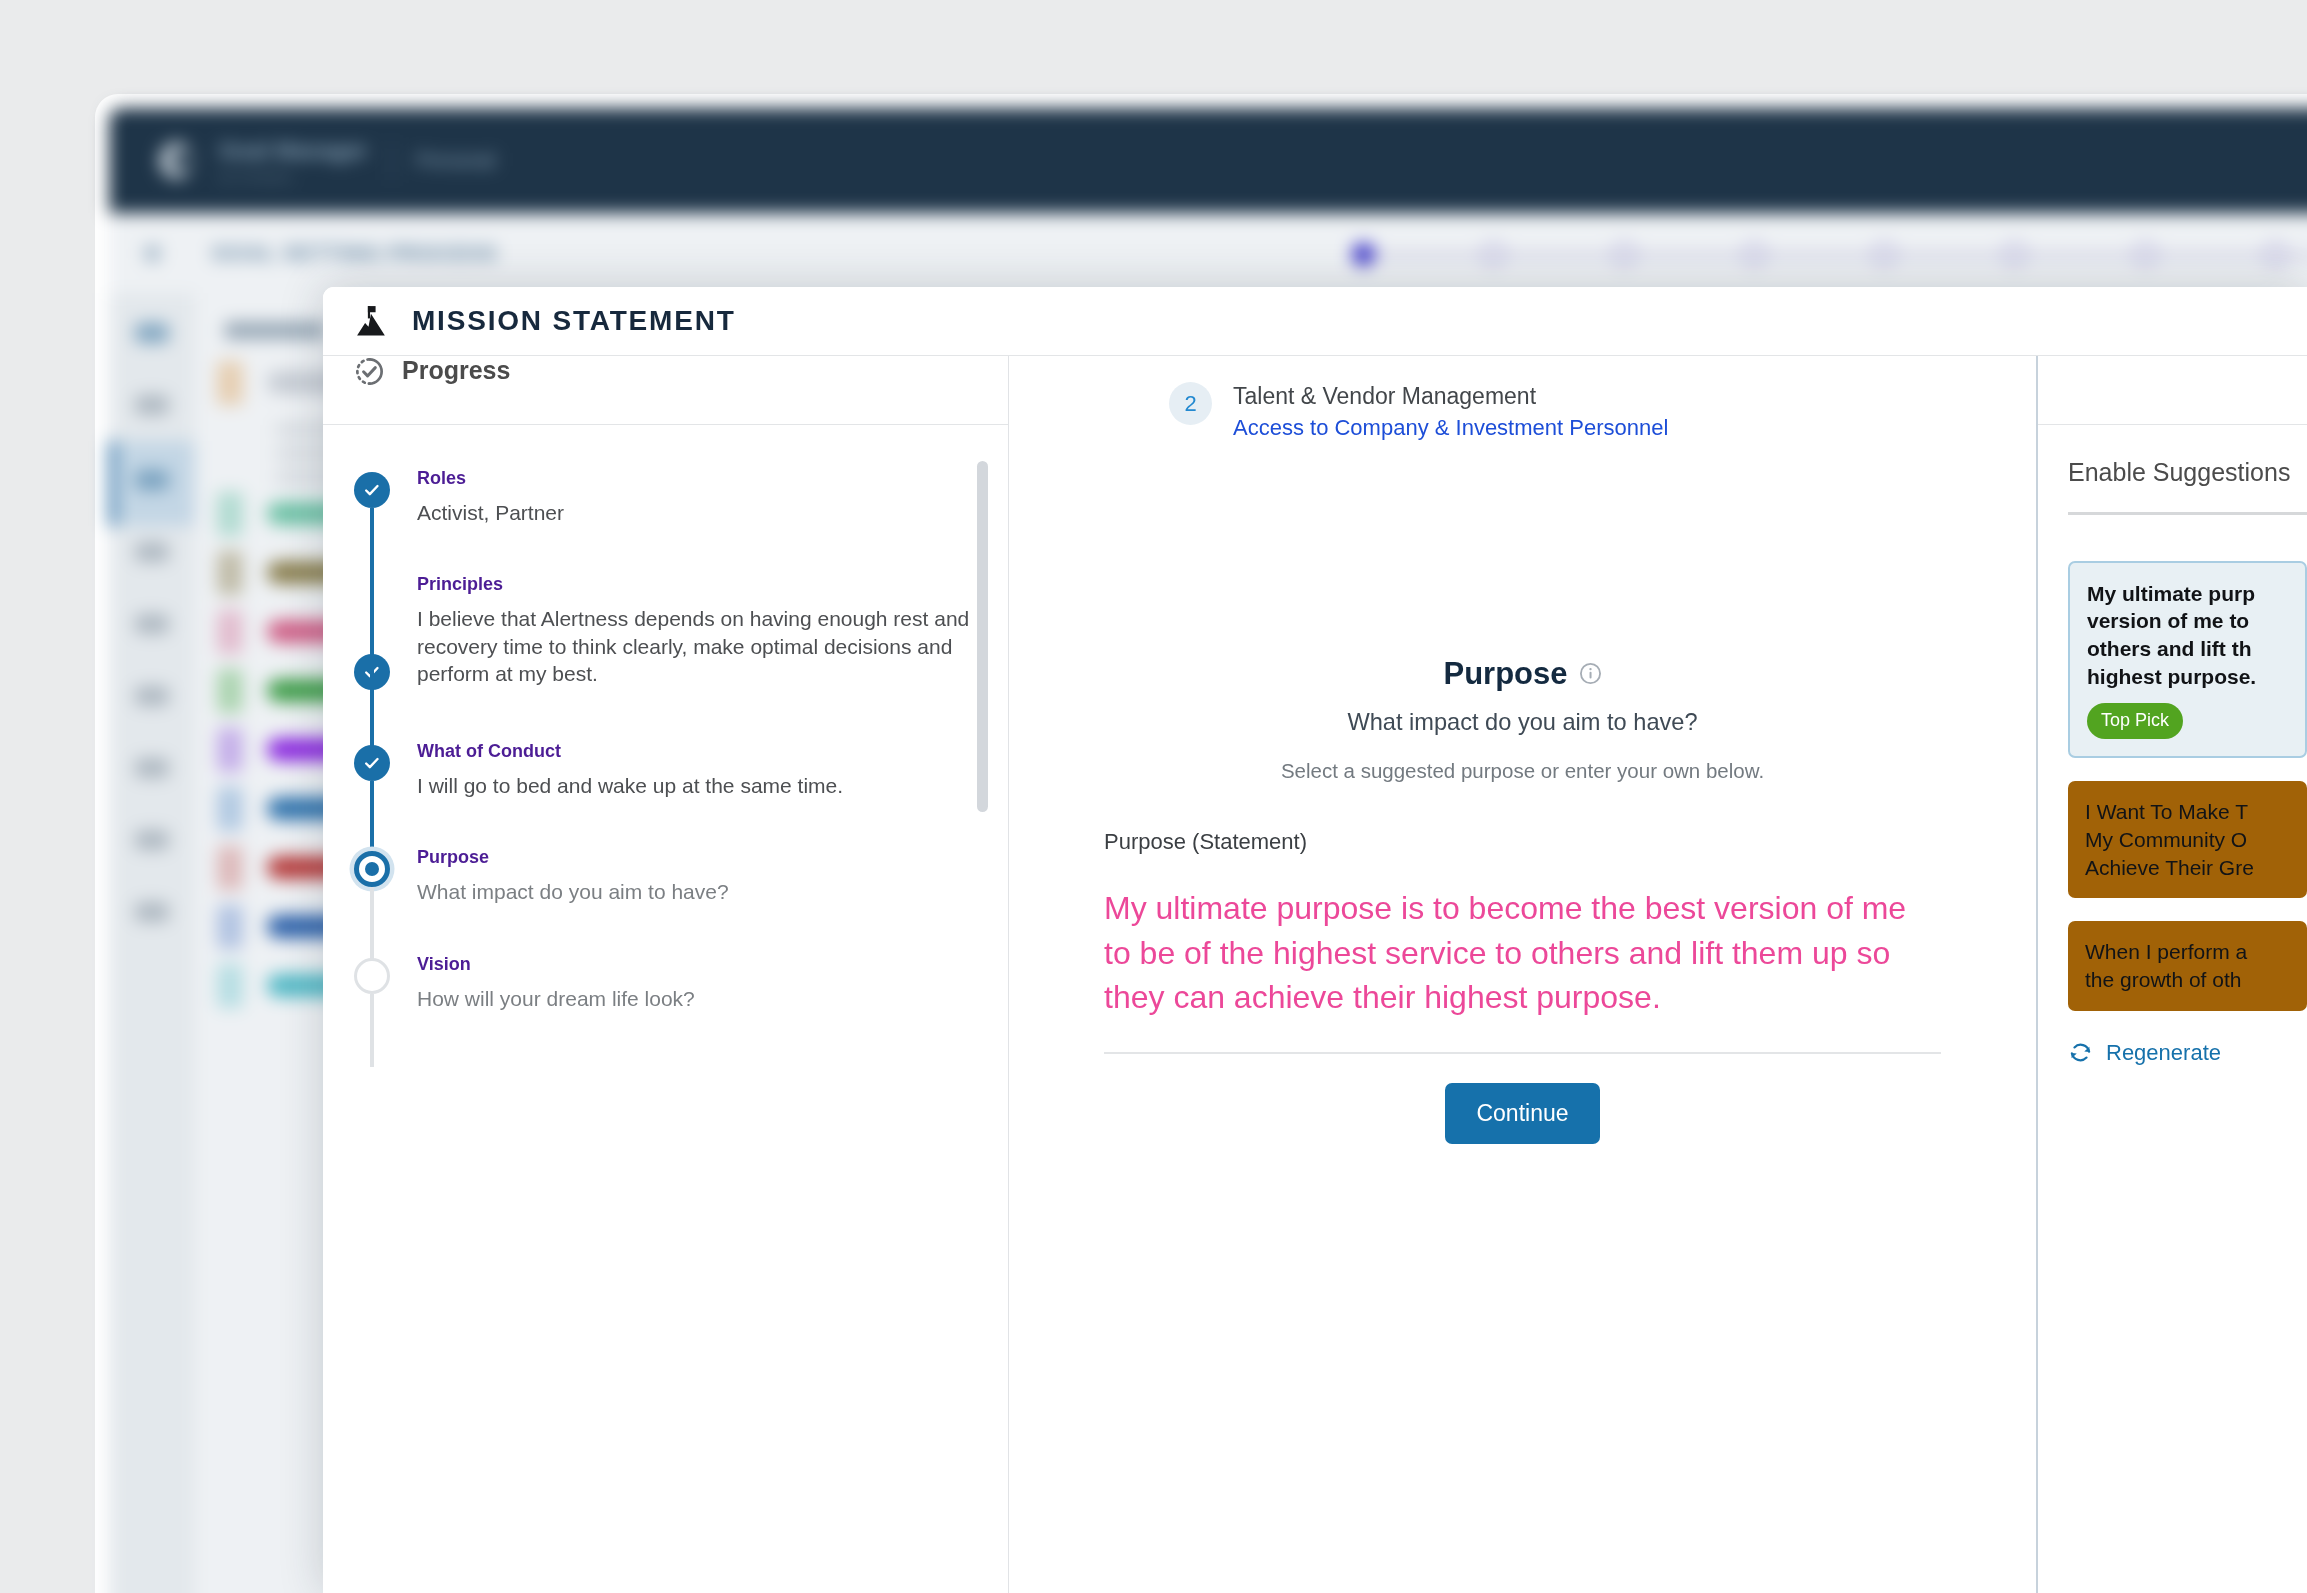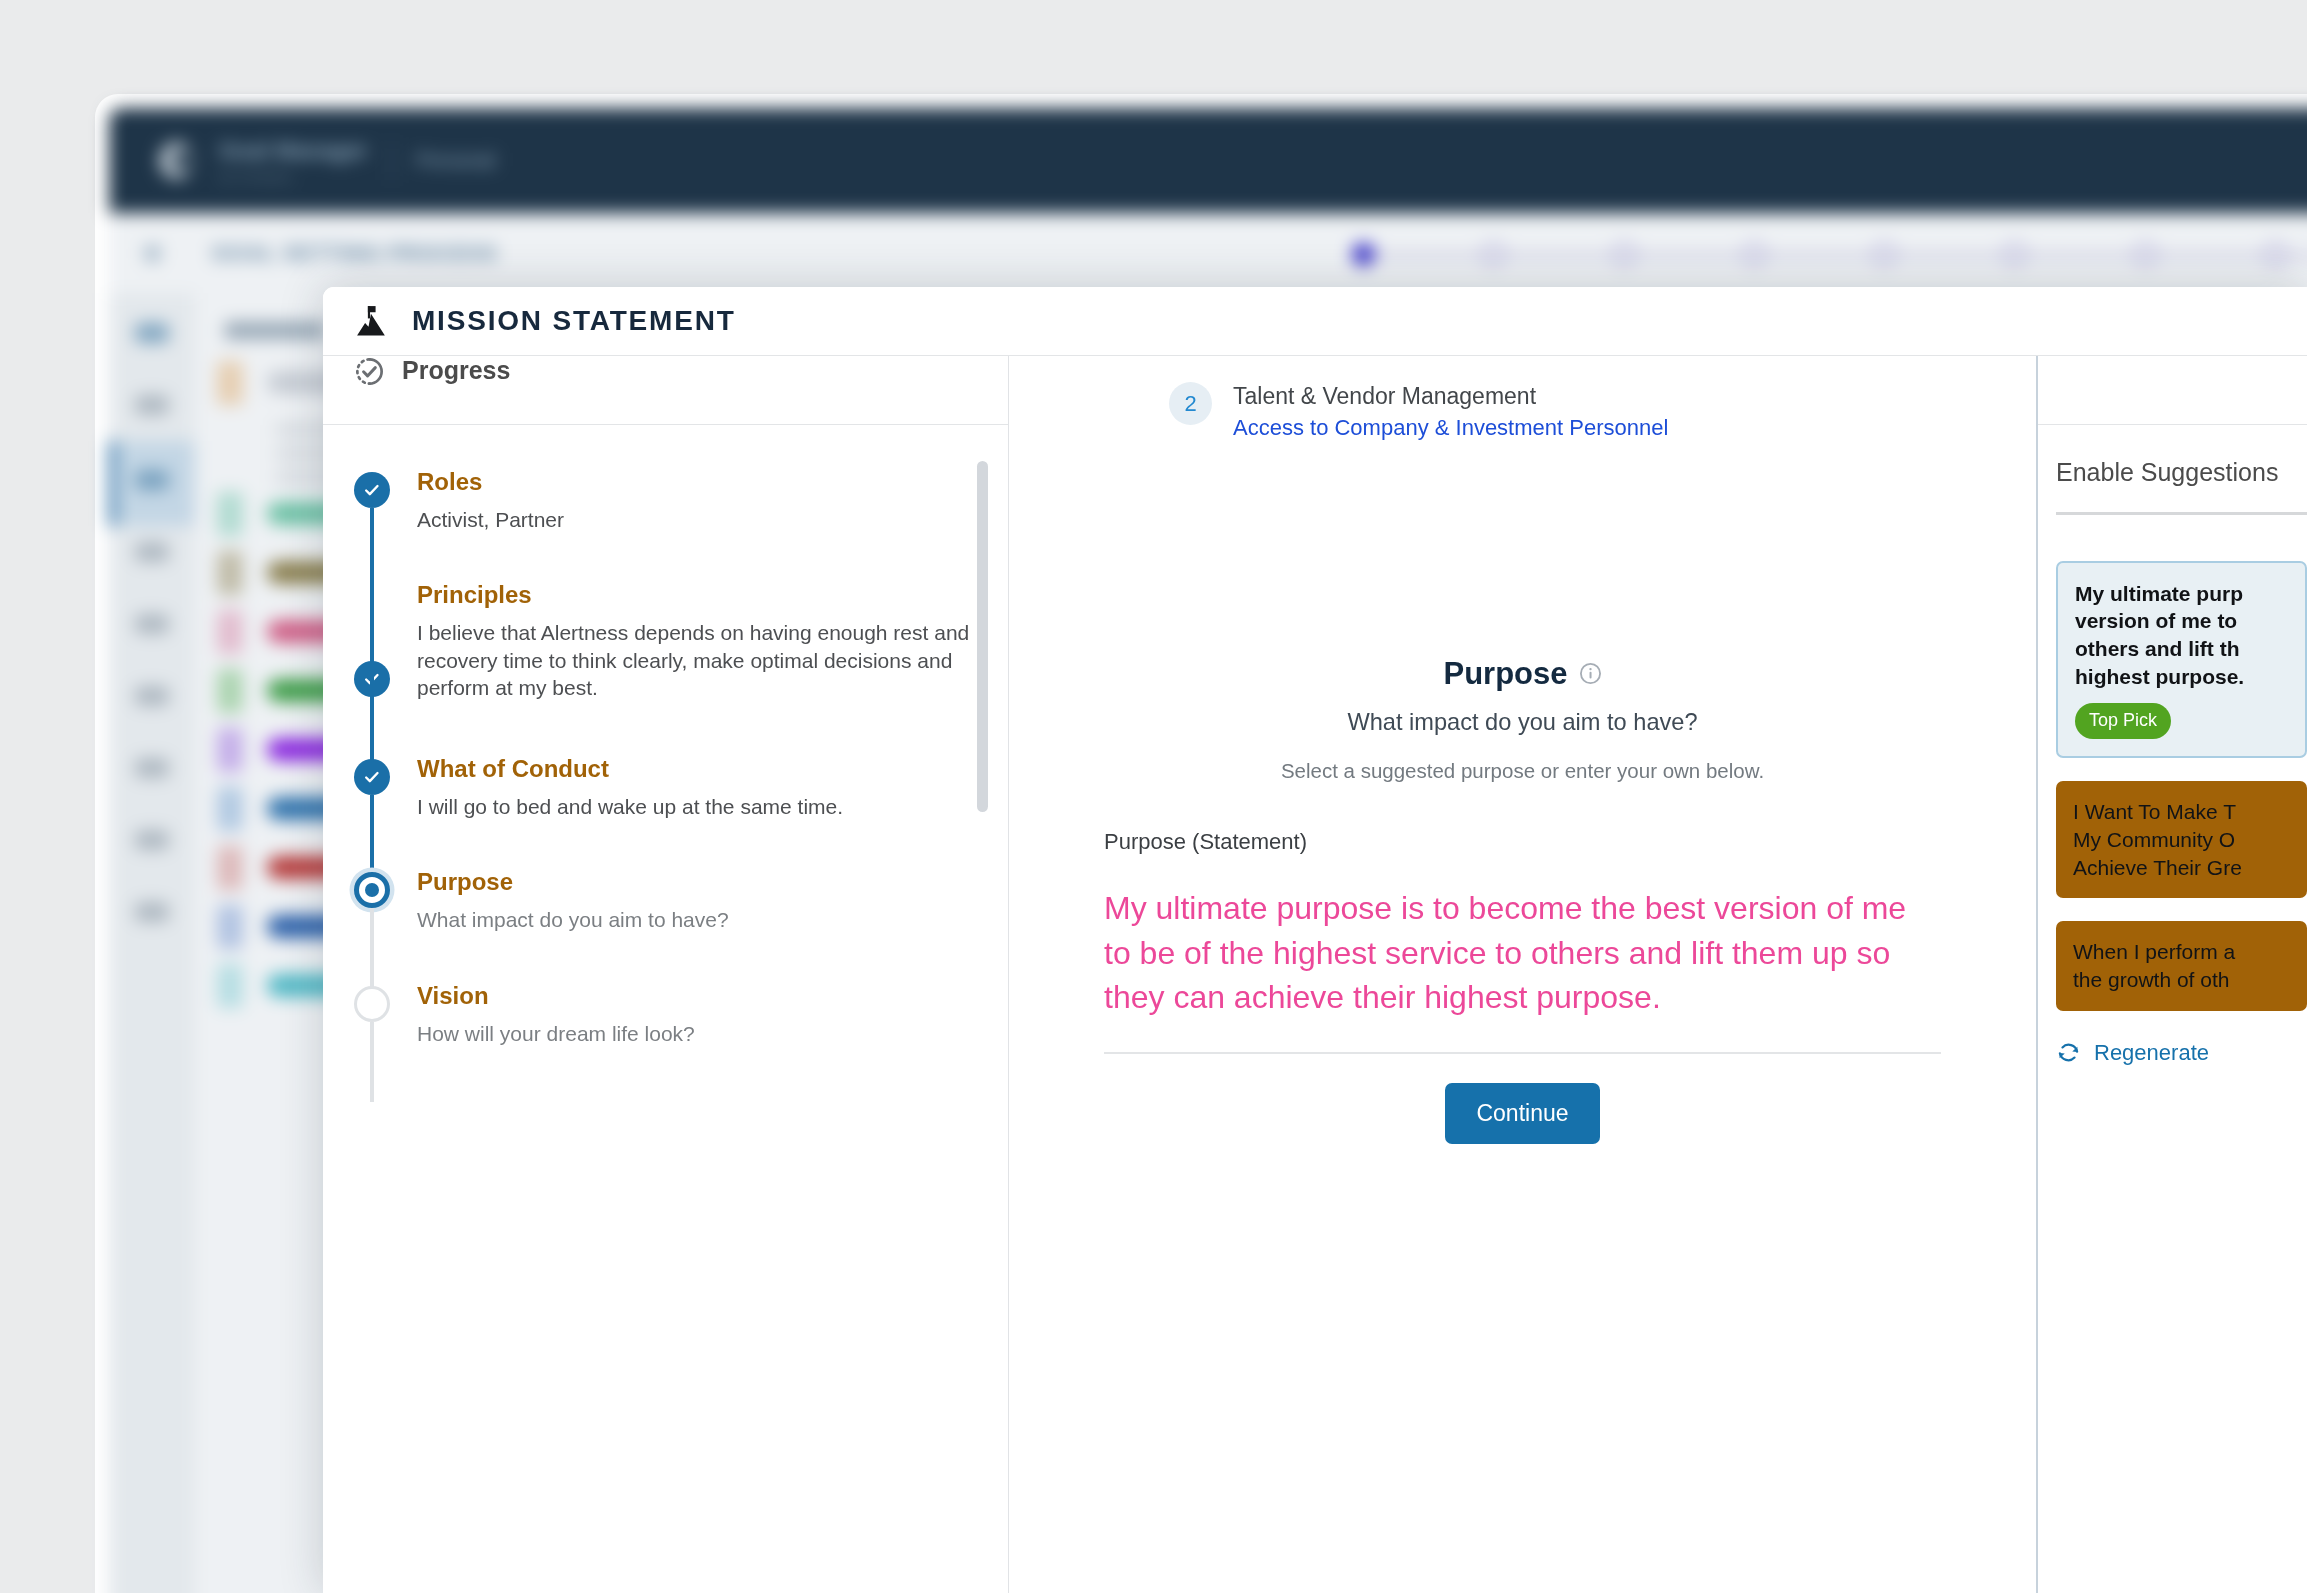--- a/index.html
+++ b/index.html
@@ -154,21 +154,21 @@
     width:36px; height:36px; border-radius:50%; background:#fff;
     border:5.5px solid #1a6fa8; box-shadow:0 0 0 4.5px #d2e3ef;
     display:flex; align-items:center; justify-content:center;
   }
   .marker-current i {
     width:14px; height:14px; border-radius:50%; background:#1a6fa8; display:block;
   }
   .marker-todo {
     width:36px; height:36px; border-radius:50%; background:#fff; border:3px solid #dfe2e5;
   }
-  .step-name { font-size:24px; font-weight:700; color:#a16207; margin-bottom:10px; }
+  .step-name { font-size:18px; font-weight:700; color:#4c1d95; margin-bottom:10px; }
   .step-desc { font-size:21px; line-height:1.30; color:#4d4f52; }
   .step-desc.muted { color:#7b7f83; }
 
   
   .center-col { flex:1; min-width:0; display:flex; flex-direction:column; padding:0 0 0 0; }
   .context-row {
     display:flex; align-items:flex-start; gap:21px; padding:26px 0 0 160px;
   }
   .context-num {
     width:43px; height:43px; flex:0 0 43px; border-radius:50%; background:#e6eef4;
@@ -197,21 +197,21 @@
   .center-pad { flex:0 0 236px; }
 
   
   .suggest-col {
     width:271px; flex:0 0 271px; border-left:2.5px solid #c7d2dc;
     display:flex; flex-direction:column; min-height:0; background:#fff;
   }
   .suggest-head {
     height:69px; flex:0 0 69px; border-bottom:1.5px solid #e3e5e7;
   }
-  .suggest-body { padding:33px 0 0 18px; overflow:hidden; }
+  .suggest-body { padding:33px 0 0 18px; overflow:hidden;margin-left:12px; }
   .suggest-title { font-size:25px; color:#4b4b4b; white-space:nowrap; margin-bottom:25px; }
   .suggest-rule { height:2.5px; background:#d6d8da; margin-bottom:46px; }
   .sugg-card {
     background:#a16207; border-radius:7px; padding:17px 17px; margin-bottom:23px;
     font-size:21px; line-height:1.32; color:#111316; white-space:nowrap; overflow:hidden;
   }
   .sugg-card.selected {
     background:#e8f0f4; border:2px solid #a9cde2; font-weight:700;
   }
   .pill {

